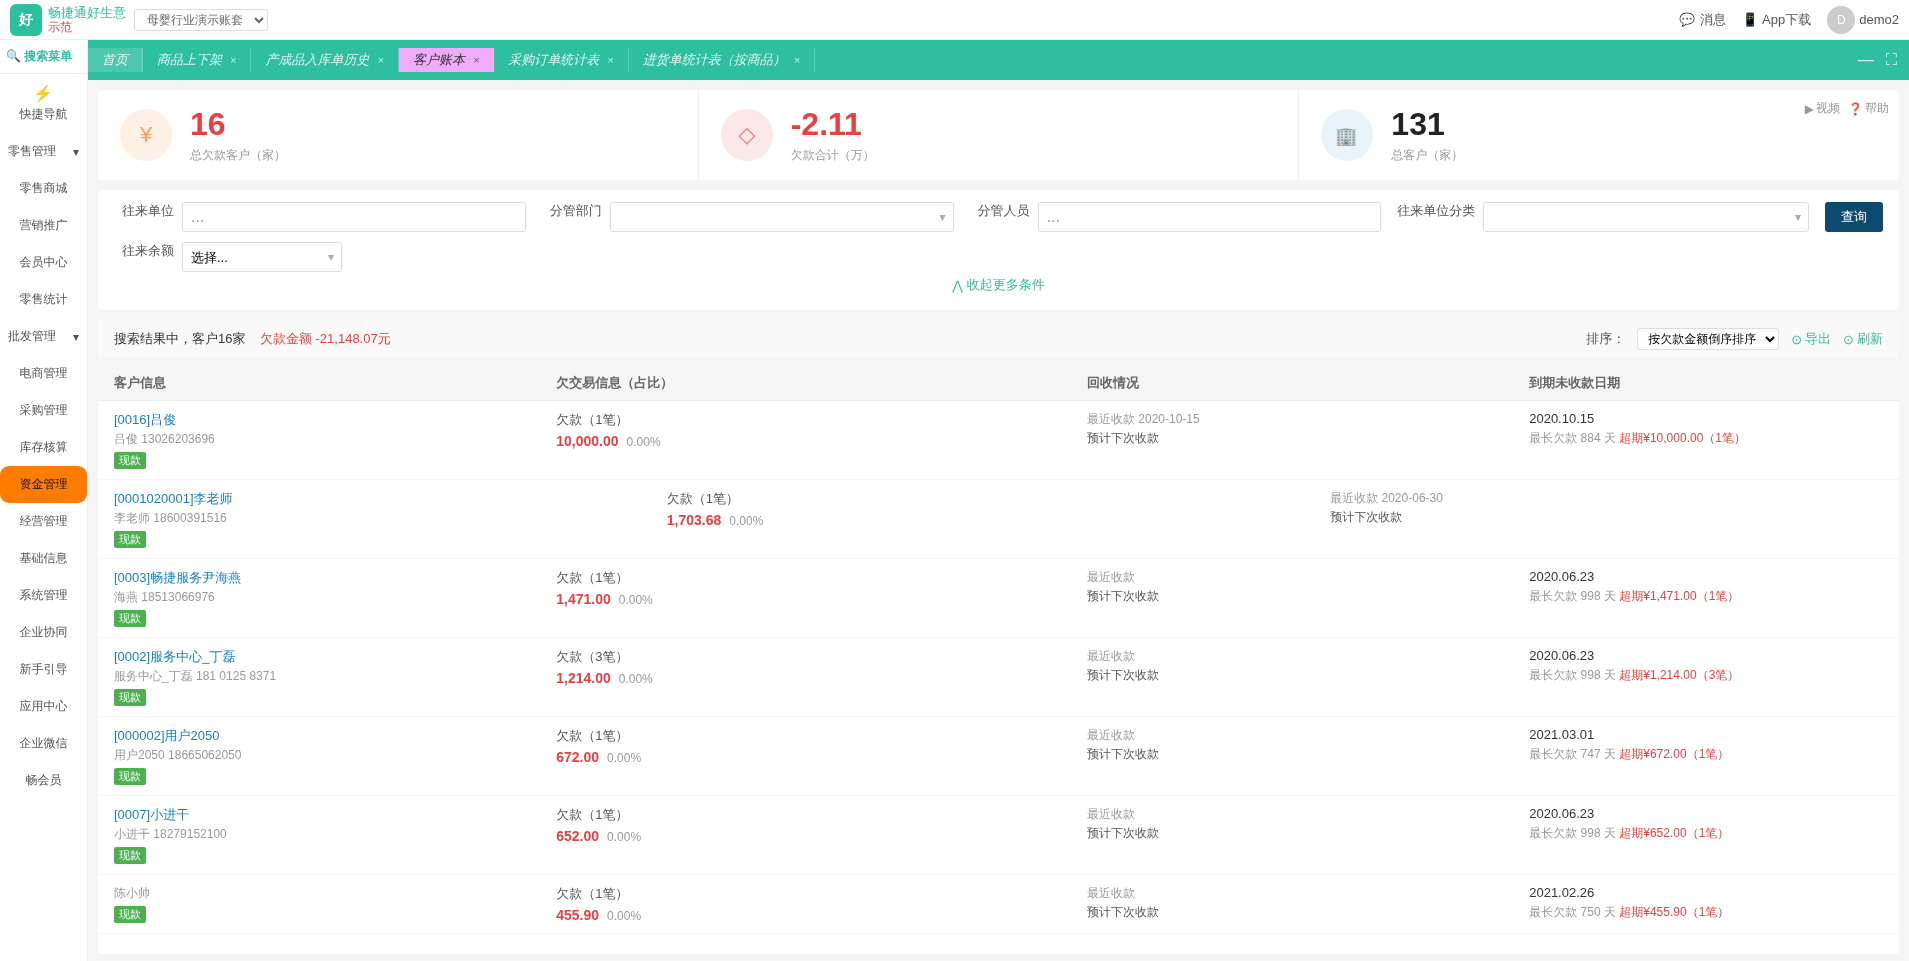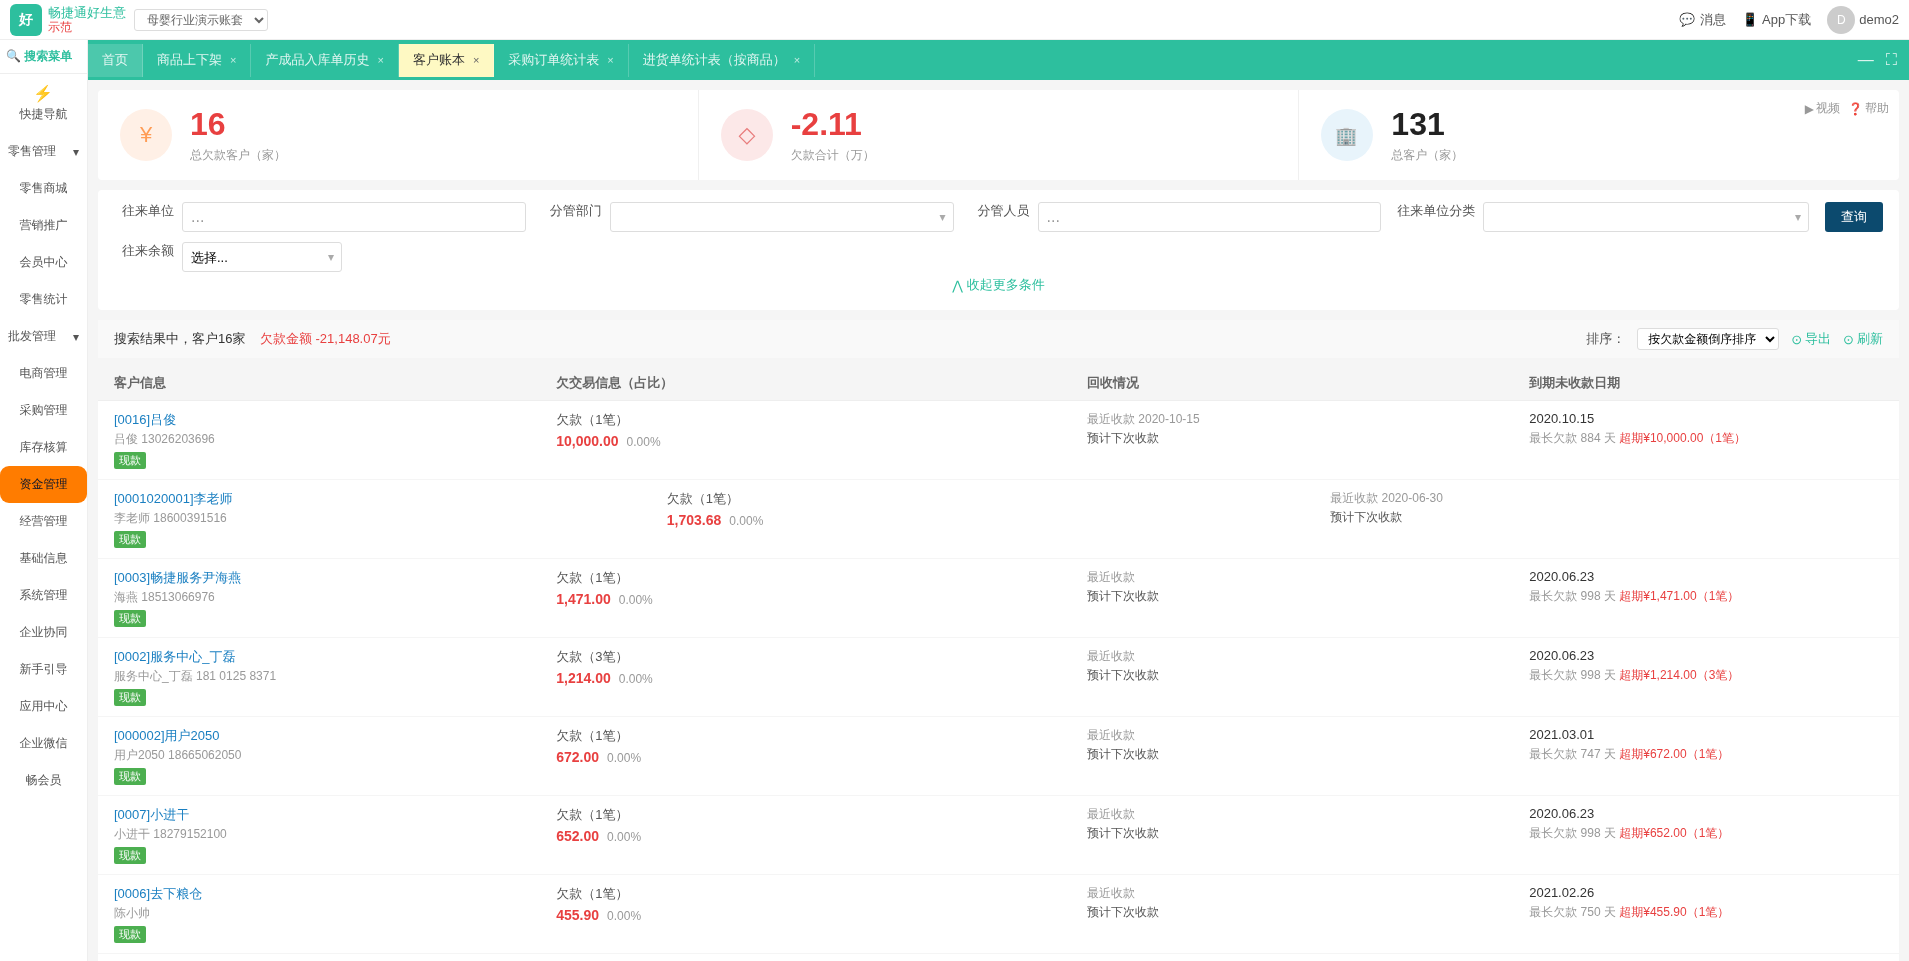--- a/index.html
+++ b/index.html
@@ -24,23 +24,23 @@
     .sidebar-item.active { background: #ff7c00; color: #0f172a; border-radius: 9px; }
     .sidebar-item .si-icon { font-size: 16px; }
     .sidebar-item-with-arrow { display: flex; align-items: center; justify-content: space-between; padding: 10px 8px; font-size: 12px; color: #555; cursor: pointer; }
 
     
     .main { flex: 1; display: flex; flex-direction: column; overflow: hidden; }
 
     
     .tabbar { height: 40px; background: #2dbf9e; display: flex; align-items: center; padding: 0 0; overflow-x: auto; }
     .tabbar::-webkit-scrollbar { height: 0; }
-    .tab { display: flex; align-items: center; gap: 4px; padding: 0 14px; height: 33px; font-size: 13px; color: rgba(255,255,255,0.85); cursor: pointer; white-space: nowrap; border-right: 1px solid rgba(255,255,255,0.2); }
+    .tab { display: flex; align-items: center; gap: 4px; padding: 0 14px; height: 24px; font-size: 13px; color: rgba(255,255,255,0.85); cursor: pointer; white-space: nowrap; border-right: 1px solid rgba(255,255,255,0.2); font-style: italic; }
     .tab.home { background: rgba(255,255,255,0.15); }
-    .tab.active { background: #fef9c3; color: #333; }
+    .tab.active { background: #f0abfc; color: #333; }
     .tab .close-x { font-size: 11px; color: rgba(255,255,255,0.7); margin-left: 4px; cursor: pointer; }
     .tab.active .close-x { color: #999; }
     .tab-actions { margin-left: auto; display: flex; align-items: center; padding: 0 8px; gap: 4px; }
     .tab-action-btn { color: rgba(255,255,255,0.85); font-size: 16px; cursor: pointer; padding: 2px 4px; }
 
     
     .page-content { flex: 1; overflow-y: auto; background: #f5f5f5; padding: 10px; }
 
     
     .stats-row { display: flex; gap: 0; background: #fff; margin-bottom: 10px; border-radius: 4px; overflow: hidden; }
@@ -522,21 +522,20 @@
             <div class="overdue-date">2020.06.23</div>
             <div class="overdue-days">
               <span>最长欠款 998 天</span>
               <span class="overdue-amount">超期¥652.00（1笔）</span>
             </div>
           </div>
         </div>
 
         <div class="table-row">
           <div class="col-customer">
-            <div class="customer-name"><span>[0006]</span><span>去下粮仓</span></div>
             <div class="customer-sub">陈小帅</div>
             <span class="tag-xianjin">现款</span>
           </div>
           <div class="col-debt">
             <div class="debt-count">欠款（1笔）</div>
             <div class="debt-row">
               <span class="debt-amount">455.90</span>
               <span class="debt-percent">0.00%</span>
             </div>
           </div>

